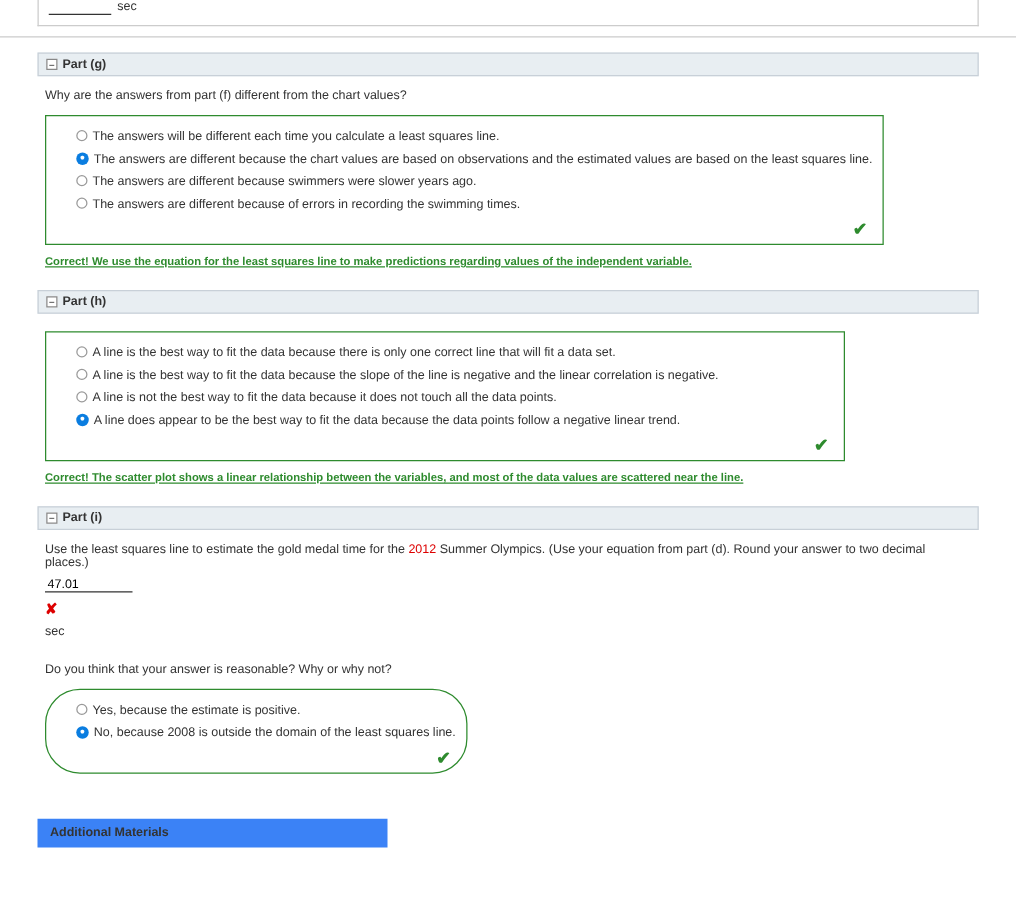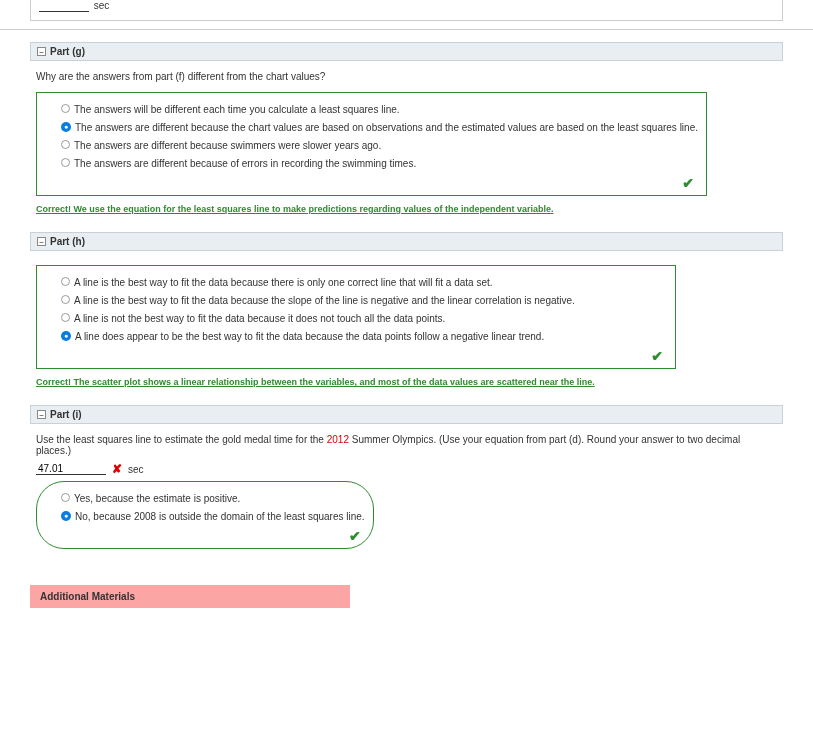--- a/index.html
+++ b/index.html
@@ -101,39 +101,40 @@
   .feedback {
     color: #2e8b2e;
     font-size: 9px;
     font-weight: bold;
     margin-top: 8px;
     text-decoration: underline;
   }
   .red-text { color: #d00; }
   .answer-line {
     display: flex;
-    align-items: center;
+    align-items: flex-start;
     gap: 6px;
-    margin: 6px 0 1px 0;
+    margin: 6px 0 19px 0;
+    flex-direction: column;
   }
   .answer-input {
     width: 70px;
     border: none;
     border-bottom: 1px solid #333;
     font-size: 10px;
     padding: 0 2px;
   }
   .x-mark { color: #d00; font-weight: bold; font-size: 12px; }
   .additional {
     margin: 30px 30px 0 30px;
-    background: #fca5a5;
+    background: #3b82f6;
     padding: 6px 10px;
     font-size: 10px;
     font-weight: bold;
-    width: 320px;
+    width: 280px;
   }
 </style>
 </head>
 <body>
 
 <div class="page">
 
   <div class="prev-fragment">
     <input class="input-small" type="text" style="">
     <span class="sec-label">sec</span>
@@ -206,20 +207,21 @@
     </div>
     <div class="part-body">
       <div class="question">
         <span>Use the least squares line to estimate the gold medal time for the </span><span class="red-text">2012</span><span> Summer Olympics. (Use your equation from part (d). Round your answer to two decimal places.)</span>
       </div>
       <div class="answer-line">
         <input class="answer-input" type="text" value="47.01" style="">
         <span class="x-mark">✘</span>
         <span>sec</span>
       </div>
+      <div class="question">Do you think that your answer is reasonable? Why or why not?</div>
       <div class="option-box" style="min-width:320px;border-radius:28px;">
         <div class="option-row">
           <span class="radio-dot"></span>
           <span>Yes, because the estimate is positive.</span>
         </div>
         <div class="option-row">
           <span class="radio-selected">●</span>
           <span>No, because 2008 is outside the domain of the least squares line.</span>
         </div>
         <div class="check-mark">✔</div>

